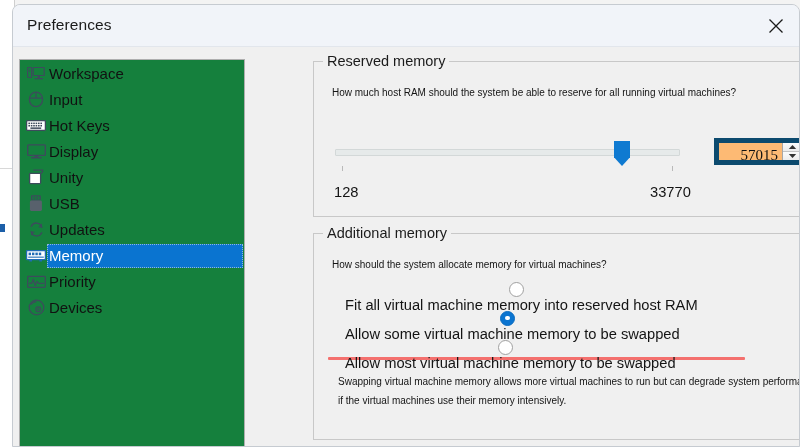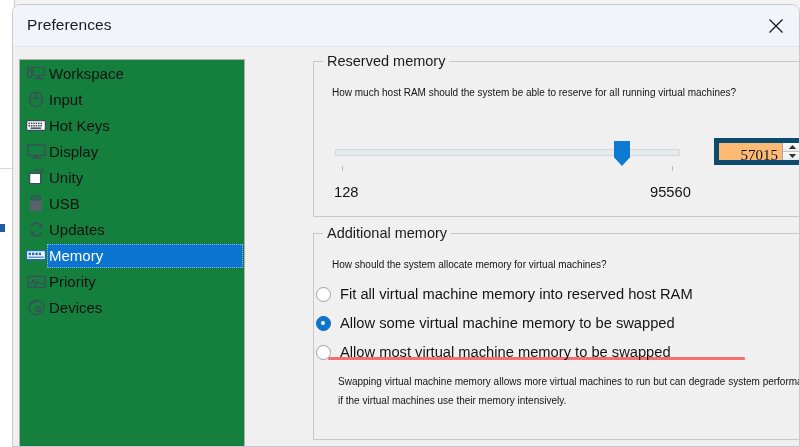--- a/index.html
+++ b/index.html
@@ -275,25 +275,26 @@
     position: absolute;
     left: 500px;
     top: 80px;
     font-size: 14.7px;
     color: #141414;
   }
 
   
   .radio-row {
     position: absolute;
-    left: 2px;
-    display: flex;
-    align-items: flex-end;
+    left: 22px;
+    display: flex;
+    align-items: center;
     height: 20px;
     cursor: default;
+    flex-direction: column;
   }
   .radio-mark {
     width: 15px;
     height: 15px;
     border-radius: 50%;
     border: 1.6px solid #a0a0a0;
     background: #ffffff;
     box-sizing: border-box;
     flex: 0 0 15px;
     position: relative;
@@ -495,21 +496,21 @@
       <div class="para" style="left:18px; top:21px; width:482px;">How much host RAM should the system be able to reserve for all running virtual machines?</div>
 
       <div id="slider-wrap">
         <div id="slider-groove"></div>
         <div id="slider-handle"></div>
         <div class="slider-tick" id="tick-left"></div>
         <div class="slider-tick" id="tick-right"></div>
       </div>
 
       <div id="scale-min">128</div>
-      <div id="scale-max">95560</div>
+      <div id="scale-max">33770</div>
 
       <div id="spinbox">
         <div id="spin-value">57015</div>
         <div id="spin-buttons">
           <div class="spin-btn">
             <svg width="9" height="6" viewBox="0 0 9 6">
                 <path d="M4.5 1 L8.2 5 L0.8 5 Z" fill="#333"></path>
               </svg>
           </div>
           <div class="spin-btn">

